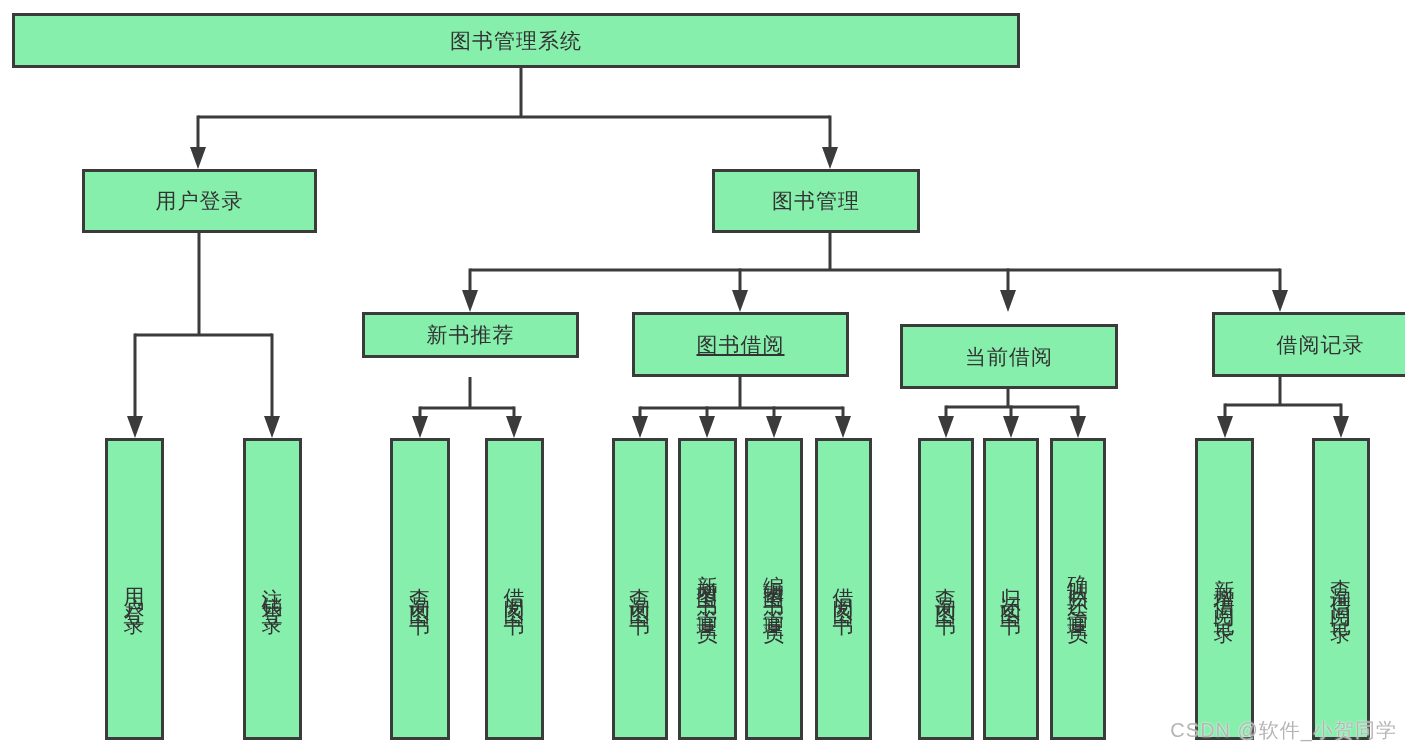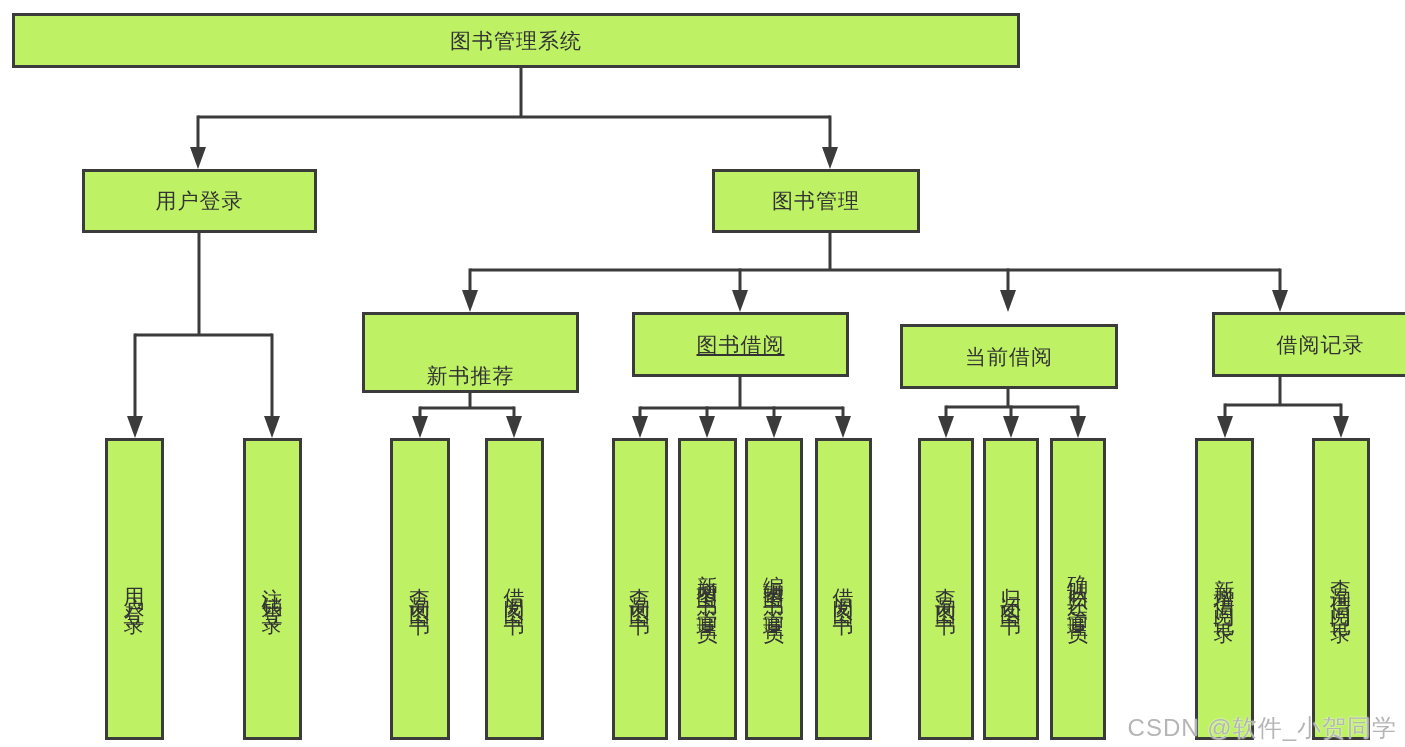--- a/index.html
+++ b/index.html
@@ -8,42 +8,42 @@
     width:1405px;height:747px;
     background:#fff;
     font-family:"Liberation Sans","DejaVu Sans",sans-serif;
     overflow:hidden;
   }
   #connectors{position:absolute;left:0;top:0;width:1405px;height:747px;}
   .node{
     position:absolute;
     box-sizing:border-box;
     border:3px solid #3b3b3b;
-    background:#bef264;
+    background:#86efac;
     display:flex;align-items:center;justify-content:center;
     color:#333333;
     font-size:21px;
     letter-spacing:1px;
     white-space:nowrap;
   }
   .leaf{
     border-width:3px;
   }
   .vtext{
     writing-mode:vertical-rl;
     text-orientation:mixed;
     letter-spacing:9px;
     line-height:1;
   }
   .vtext.long{letter-spacing:7px;}
   #watermark{
     position:absolute;
     right:8px;bottom:3px;
     color:#b5b5b5;
-    font-size:24px;
+    font-size:20px;
     letter-spacing:1px;
     text-shadow:0 0 2px #ffffff;
     z-index:5;
     white-space:nowrap;
   }
 </style>
 </head>
 <body>
 
 <div id="canvas">
@@ -123,21 +123,21 @@
     <span>图书管理系统</span>
   </div>
 
   <div class="node" style="left:82px;top:169px;width:235px;height:64px;">
     <span>用户登录</span>
   </div>
   <div class="node" style="left:712px;top:169px;width:208px;height:64px;">
     <span>图书管理</span>
   </div>
 
-  <div class="node" style="left:362px;top:312px;width:217px;height:81px;align-items:flex-end;">
+  <div class="node" style="left:362px;top:312px;width:217px;height:46px;">
     <span>新书推荐</span>
   </div>
   <div class="node" style="left:632px;top:312px;width:217px;height:65px;text-decoration:underline;">
     <span>图书借阅</span>
   </div>
   <div class="node" style="left:900px;top:324px;width:218px;height:65px;">
     <span>当前借阅</span>
   </div>
   <div class="node" style="left:1171px;top:312px;width:217px;height:65px;margin-left:41px;">
     <span>借阅记录</span>

